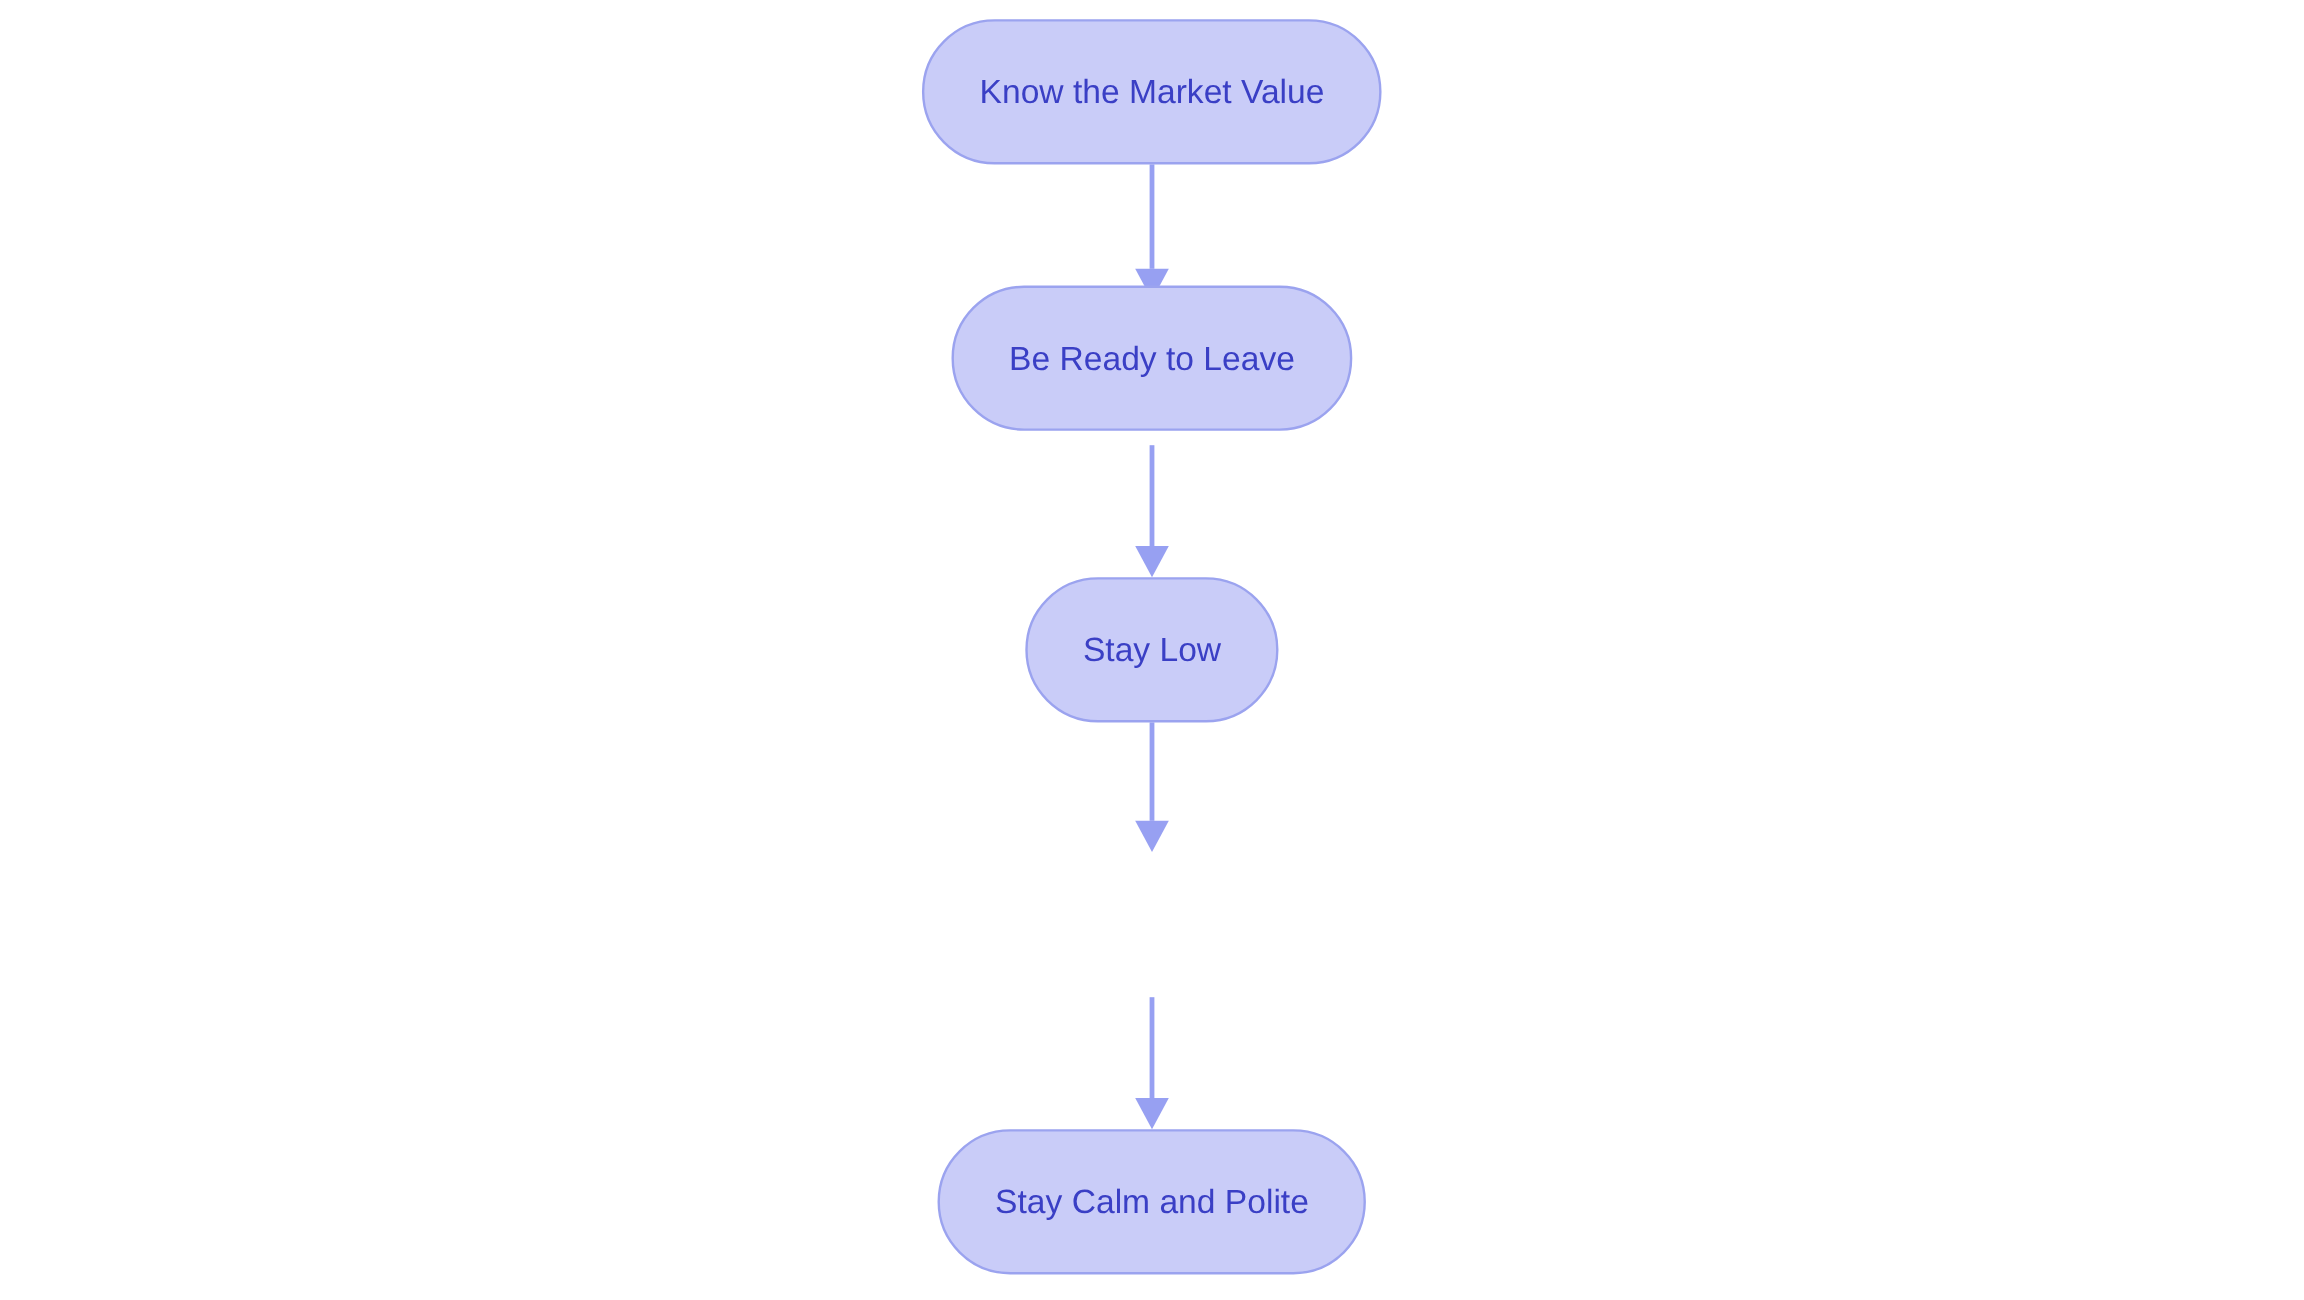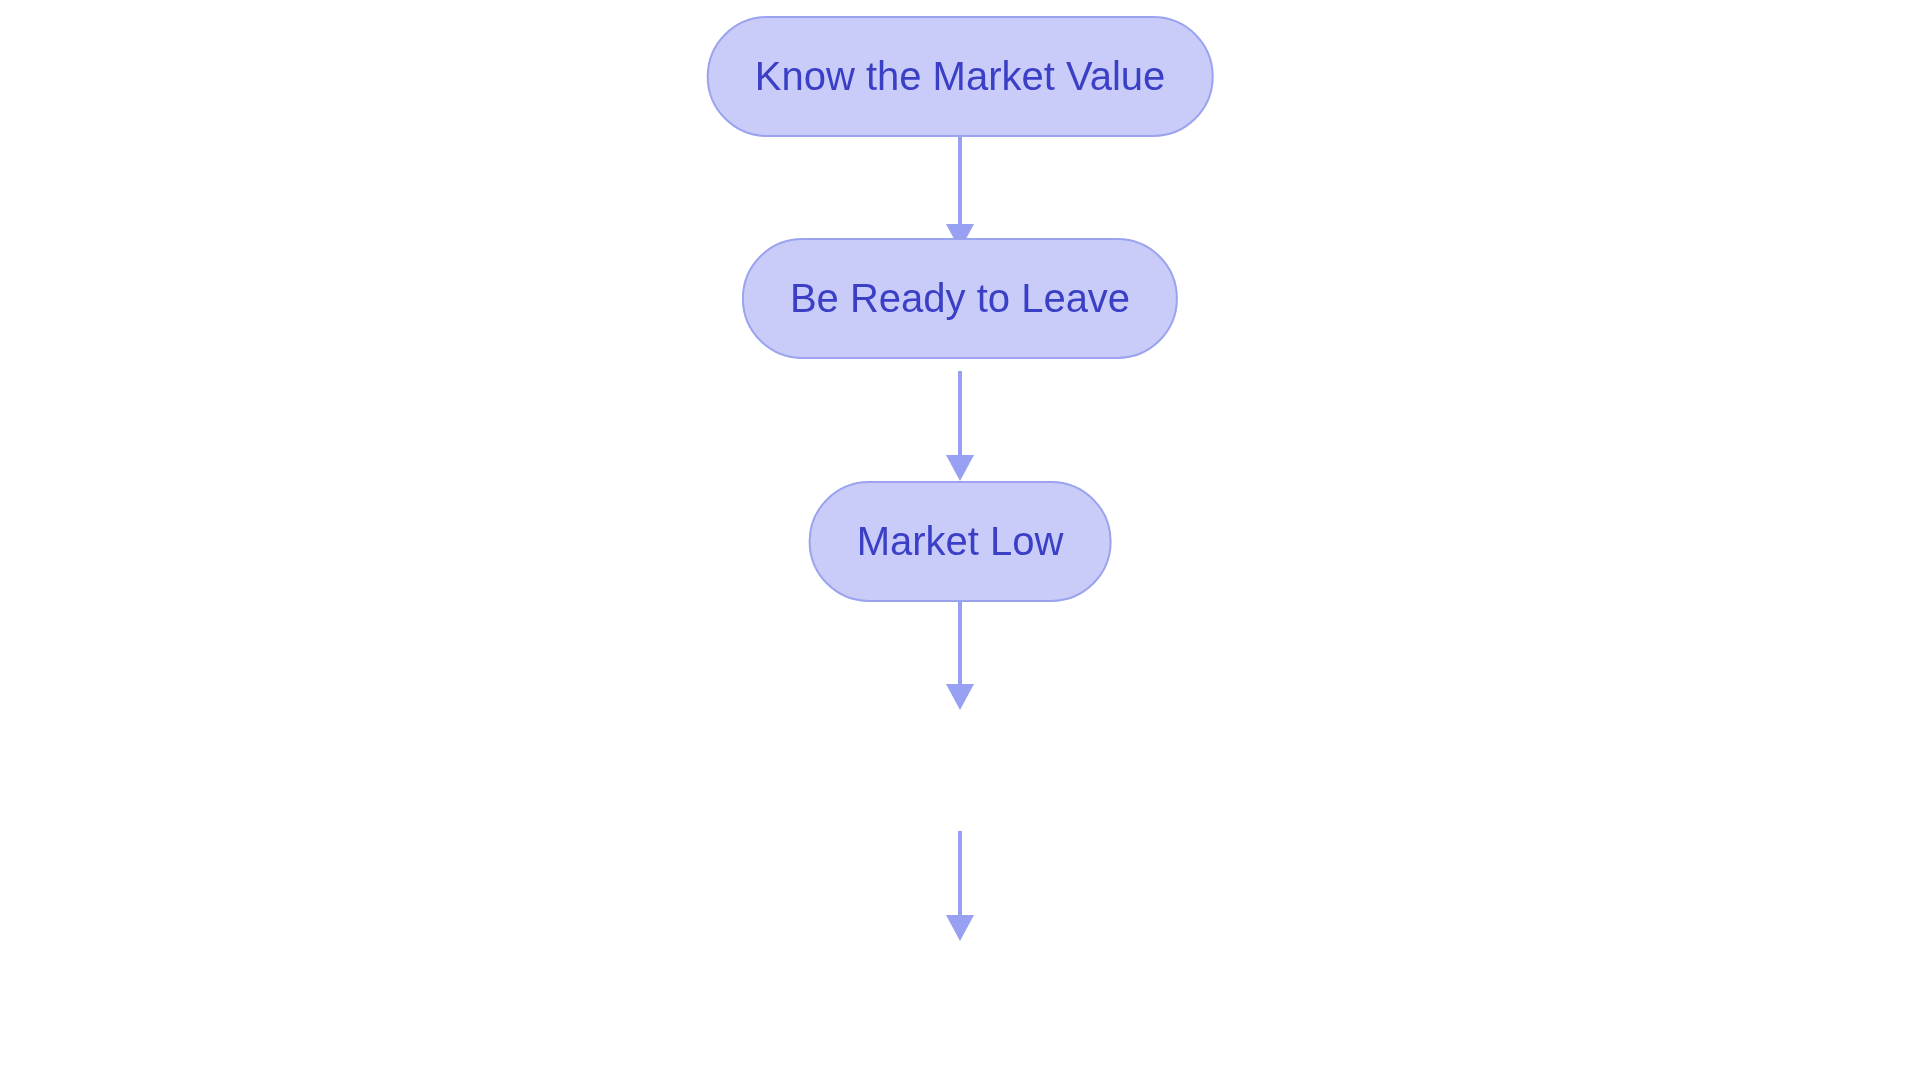--- a/index.html
+++ b/index.html
@@ -23,21 +23,21 @@
     position: absolute;
     left: 50%;
     transform: translateX(-50%);
     height: 121px;
     line-height: 117px;
     padding: 0 46px;
     border-radius: 61px;
     background: var(--node-fill);
     border: 2px solid var(--node-border);
     color: var(--node-text);
-    font-size: 40px;
+    font-size: 28px;
     white-space: nowrap;
     text-align: center;
   }
   .node-1 { top: 16px; }
   .node-2 { top: 238px; }
   .node-3 { top: 481px; }
   .node-4 { top: 710px; }
   .node-5 { top: 941px; }
 
   .flow-arrow {
@@ -79,27 +79,28 @@
     <div class="arrow-head"></div>
   </div>
 
   <div class="flow-node node-2">Be Ready to Leave</div>
 
   <div class="flow-arrow arrow-2">
     <div class="arrow-line"></div>
     <div class="arrow-head"></div>
   </div>
 
-  <div class="flow-node node-3">Market Low</div>
+  <div class="flow-node node-3">Stay Low</div>
 
   <div class="flow-arrow arrow-3">
     <div class="arrow-line"></div>
     <div class="arrow-head"></div>
   </div>
 
 
   <div class="flow-arrow arrow-4">
     <div class="arrow-line"></div>
     <div class="arrow-head"></div>
   </div>
 
+  <div class="flow-node node-5">Stay Calm and Polite</div>
 
 </div>
 
 </body></html>

